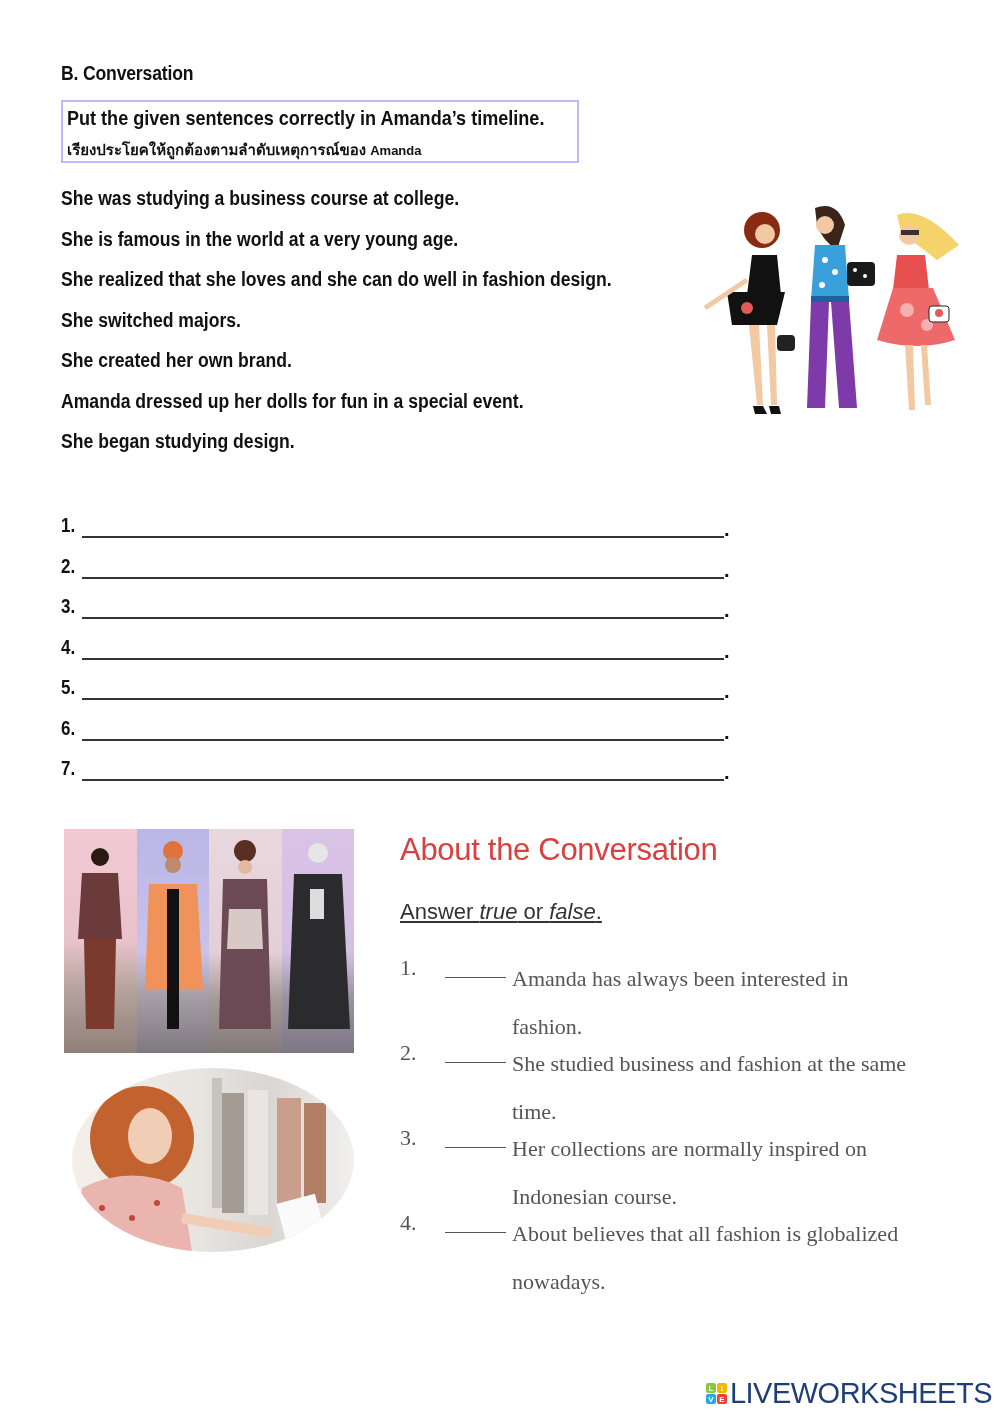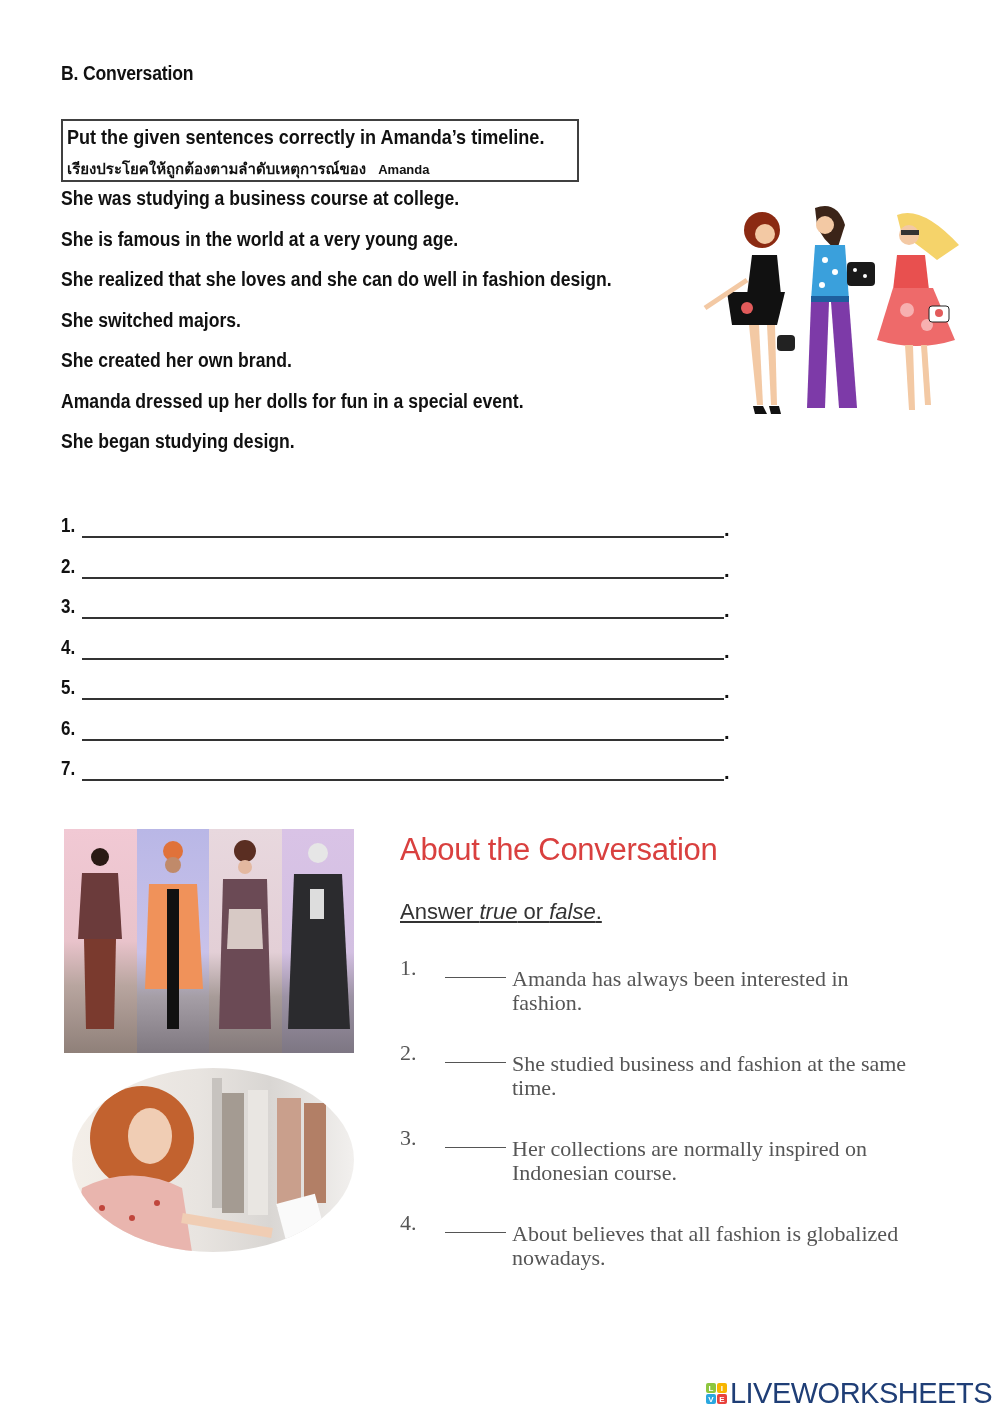--- a/index.html
+++ b/index.html
@@ -1,43 +1,43 @@
 <!DOCTYPE html>
 <html><head>
 <meta charset="utf-8">
 <style>
   html, body { margin: 0; padding: 0; background: #ffffff; }
   body { width: 1000px; height: 1413px; position: relative; overflow: hidden; font-family: "Liberation Sans", sans-serif; color: #111; }
   .abs { position: absolute; }
   .section-title { left: 61px; top: 62px; font-size: 20px; font-weight: bold; transform: scaleX(0.88); transform-origin: left top; letter-spacing: -0.2px; }
-  .instr-box { left: 61px; top: 119px; width: 518px; height: 63px; border: 2px solid #404040; box-sizing: border-box; }
+  .instr-box { left: 61px; top: 100px; width: 518px; height: 63px; border: 2px solid #c4b5fd; box-sizing: border-box; }
   .instr-en { position: absolute; left: 4px; top: 4px; font-size: 21px; font-weight: bold; white-space: nowrap; transform: scaleX(0.86); transform-origin: left top; }
   .instr-th { position: absolute; left: 4px; top: 36px; font-size: 15px; font-weight: bold; white-space: nowrap; }
-  .instr-th .en { font-size: 13px; margin-left: 8px; }
+  .instr-th .en { font-size: 13px; }
   .sentences { left: 61px; top: 185px; }
   .sentence { font-size: 20px; font-weight: bold; height: 40.5px; line-height: 26px; white-space: nowrap; transform: scaleX(0.88); transform-origin: left top; }
   .answers { left: 61px; top: 514px; }
   .answer-row { position: relative; height: 40.5px; width: 680px; }
   .answer-num { position: absolute; left: 0; top: 0; font-size: 20px; font-weight: bold; transform: scaleX(0.85); transform-origin: left top; }
   .answer-line { position: absolute; left: 21px; top: 22px; width: 642px; height: 0; border-bottom: 2px solid #333; }
   .answer-dot { position: absolute; left: 663px; top: 4px; font-size: 20px; font-weight: bold; }
   
   .img-girls { left: 697px; top: 200px; width: 266px; height: 222px; }
   .img-runway { left: 64px; top: 829px; width: 290px; height: 224px; display: flex; }
   .runway-panel { flex: 1; position: relative; overflow: hidden; }
   .img-designer { left: 72px; top: 1068px; width: 282px; height: 184px; border-radius: 50% / 50%; overflow: hidden; background: linear-gradient(90deg, #f4efe9 0%, #e8e4e0 45%, #d9d6d3 70%, #f2f0ee 100%); }
   
   .about-title { left: 400px; top: 832px; font-size: 31px; color: #d9403f; letter-spacing: -0.3px; }
   .about-sub { left: 400px; top: 899px; font-size: 22px; color: #333; text-decoration: underline; }
   .about-sub i { font-style: italic; }
   .tf-list { left: 400px; top: 955px; }
   .tf-item { position: relative; height: 85px; font-family: "Liberation Serif", serif; font-size: 22px; color: #555; }
   .tf-num { position: absolute; left: 0; top: 0; }
   .tf-blank { position: absolute; left: 45px; top: 22px; width: 61px; border-bottom: 1.5px solid #555; }
-  .tf-text { position: absolute; left: 112px; top: 12px; width: 400px; line-height: 24px; }
+  .tf-text { position: absolute; left: 112px; top: 0; width: 400px; line-height: 48px; }
   .footer-logo { right: 8px; top: 1377px; display: flex; align-items: center; gap: 3px; }
   .logo-grid { display: grid; grid-template-columns: 10px 10px; grid-template-rows: 10px 10px; gap: 1px; }
   .logo-grid span { font-size: 8px; font-weight: bold; color: #fff; display: flex; align-items: center; justify-content: center; border-radius: 2px; }
   .logo-text { font-size: 29px; font-weight: normal; color: #1f3e76; letter-spacing: -0.5px; }
 </style>
 </head>
 <body>
 
 <div class="abs section-title">B. Conversation</div>
 

